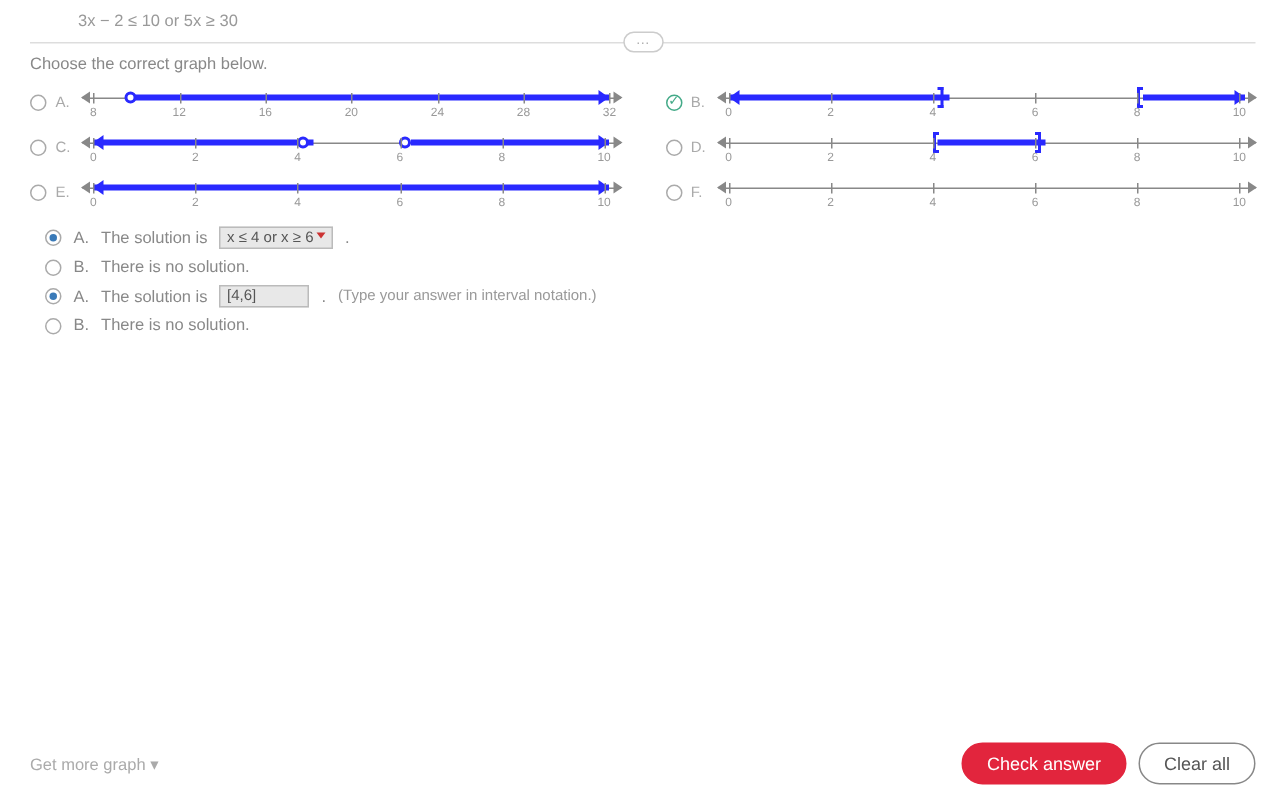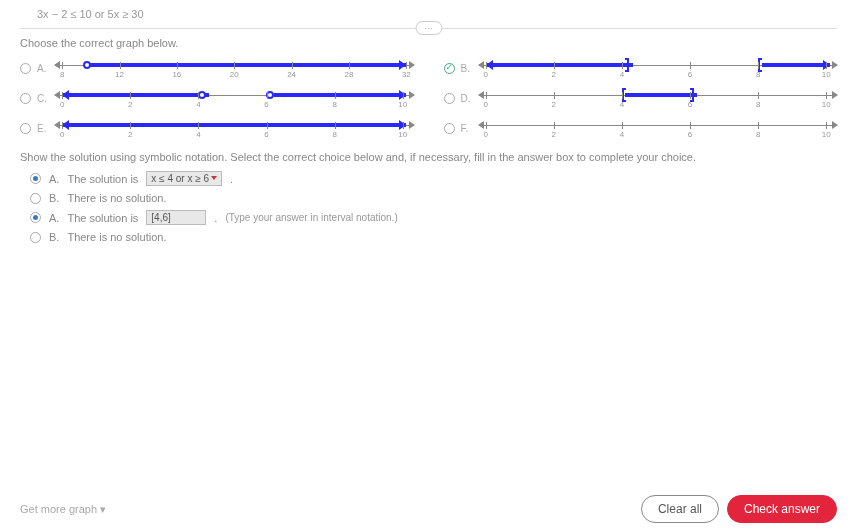--- a/index.html
+++ b/index.html
@@ -1,19 +1,19 @@
 <!DOCTYPE html>
 <html><head>
 <meta charset="utf-8">
 <style>
 *{box-sizing:border-box;margin:0;padding:0}
 body{font-family:Arial,sans-serif;font-size:11px;color:#888;background:#fff;width:857px;height:529px;overflow:hidden;position:relative}
 .container{padding:8px 20px}
 .qtext{color:#999;font-size:11px;margin-bottom:4px}
-.eq{color:#999;font-size:11px;margin-left:17px;margin-bottom:8px}
+.eq{color:#999;font-size:11px;margin-left:32px;margin-bottom:8px}
 .hr{border:none;border-top:1px solid #ddd;margin:6px 0;position:relative}
 .hr-label{position:absolute;left:50%;top:-8px;transform:translateX(-50%);background:#fff;border:1px solid #ccc;border-radius:8px;padding:1px 8px;font-size:9px;color:#aaa}
 .section-label{color:#888;font-size:11px;margin:8px 0 6px}
 .graphs{display:grid;grid-template-columns:1fr 1fr;gap:4px 30px;margin-bottom:10px}
 .graph-row{display:flex;align-items:center;gap:6px}
 .radio{width:11px;height:11px;border-radius:50%;border:1px solid #aaa;flex-shrink:0;position:relative;background:#fff}
 .radio.sel::after{content:'';position:absolute;left:2px;top:2px;width:5px;height:5px;border-radius:50%;background:#3a7ab8}
 .radio.green{border-color:#4a8}
 .radio.green::after{content:'✓';position:absolute;left:1px;top:-2px;font-size:9px;color:#4a8}
 .gl{color:#aaa;font-size:10px;width:12px}
@@ -188,21 +188,20 @@
           <div class="tlabel" style="left:59%">6</div>
         <div class="tick" style="left:78%"></div>
           <div class="tlabel" style="left:78%">8</div>
         <div class="tick" style="left:97%"></div>
           <div class="tlabel" style="left:97%">10</div>
       </div>
     </div>
 
   </div>
 
-  <div class="instr">Show the solution using symbolic notation. Select the correct choice below and, if necessary, fill in the answer box to complete your choice.</div>
   <div class="opt">
     <div class="radio sel"></div>
     <span>A.</span>
     <span>The solution is</span>
     <span class="inp caret">x ≤ 4 or x ≥ 6</span>.
   </div>
   <div class="opt">
     <div class="radio"></div>
     <span>B.</span>
     <span>There is no solution.</span>
@@ -218,15 +217,15 @@
   <div class="opt">
     <div class="radio"></div>
     <span>B.</span>
     <span>There is no solution.</span>
   </div>
 </div>
 
 <div class="footer">
   <span class="fleft">Get more graph ▾</span>
   <div class="spacer"></div>
+  <button class="btn btn-check">Check answer</button>
   <button class="btn btn-clear">Clear all</button>
-  <button class="btn btn-check">Check answer</button>
 </div>
 
 </body></html>

